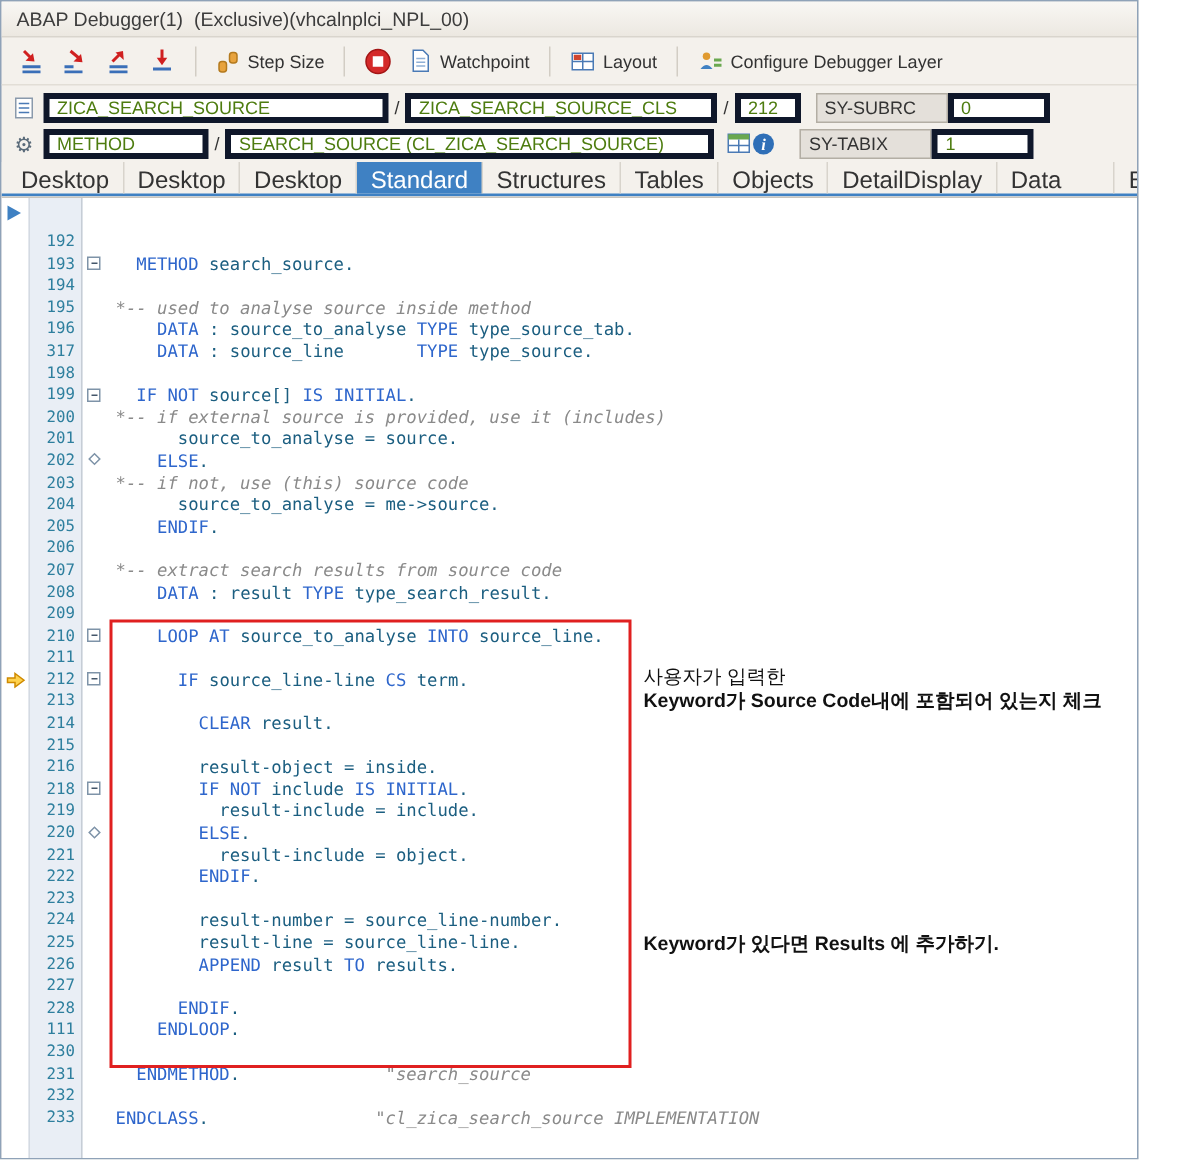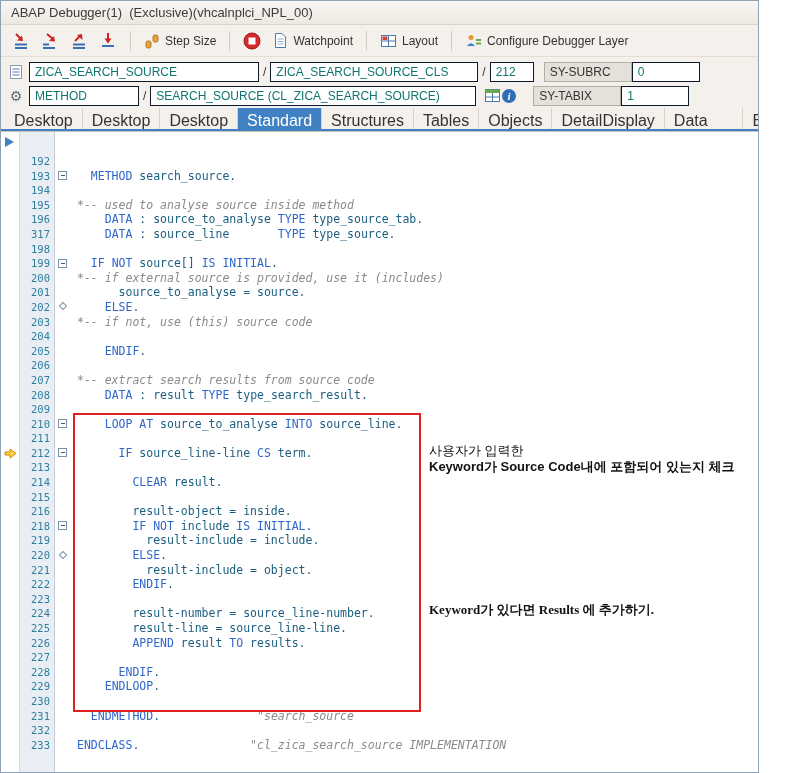--- a/index.html
+++ b/index.html
@@ -17,22 +17,22 @@
   .toolbar { height: 32px; flex: 0 0 32px; display: flex; align-items: center;
              padding: 0 8px; gap: 5px; border-bottom: 1px solid #e2ded6; }
   .tsep { width: 1px; height: 20px; background: #d2cdc4; margin: 0 5px; flex: 0 0 1px; }
   .icon-btn, .tbtn { background: none; border: none; display: flex; align-items: center;
                      gap: 5px; font-size: 12px; color: #333; padding: 2px 3px;
                      font-family: "Liberation Sans", sans-serif; cursor: default; }
 
   
   .fields { padding: 4px 6px 2px 6px; display: flex; flex-direction: column; gap: 3px; }
   .frow { display: flex; align-items: center; height: 21px; }
-  .fbox { height: 20px; border: 1px solid #0f172a; background: #fff; font-size: 12px;
-          color: #0f766e; display: flex; align-items: center; padding: 0 5px; overflow: hidden;
+  .fbox { height: 20px; border: 4px solid #0f172a; background: #fff; font-size: 12px;
+          color: #4d7c0f; display: flex; align-items: center; padding: 0 5px; overflow: hidden;
           white-space: nowrap; }
   .flabel { background: #e4e0da; border: 1px solid #b3aea4; color: #333; }
   .slash { font-size: 12px; color: #333; padding: 0 4px; }
   .ficon { width: 18px; display: flex; justify-content: center; margin-right: 4px; }
 
   
   .tabs { display: flex; align-items: stretch; height: 23px; flex: 0 0 23px;
           border-bottom: 2px solid #3f81c3; padding-left: 4px; background: #f4f1ec; }
   .tab { font-size: 16px; color: #333; padding: 4px 9px 0 9px; border-right: 1px solid #d8d4cc; }
   .tab.active { background: #3f81c3; color: #fff; }
@@ -63,21 +63,21 @@
   .corner-icon { position: absolute; left: 4px; top: 5px; width: 0; height: 0;
                  border-left: 9px solid #3f81c3; border-top: 5px solid transparent;
                  border-bottom: 5px solid transparent; }
 
   
   .redbox { position: absolute; left: 72px; top: 281px; width: 348px; height: 299px;
             border: 2px solid #e02020; pointer-events: none; }
   .note { position: absolute; left: 428px; color: #111; font-size: 13px; line-height: 16px; }
   .note1 { top: 311px; }
   .note1 .l2 { font-weight: bold; }
-  .note2 { top: 470px; font-weight: bold; font-family: Liberation Serif, serif; }
+  .note2 { top: 489px; font-weight: bold; }
 </style>
 </head>
 <body>
 
 <div class="window">
 
   <div class="titlebar">
     <span>ABAP Debugger(1)  (Exclusive)(vhcalnplci_NPL_00)</span>
   </div>
 
@@ -311,20 +311,21 @@
         <div class="row">
           <div class="cell-m"></div>
           <div class="cell-n">203</div>
           <div class="cell-f"></div>
           <div class="cell-c"><span class="seg-c">*-- if not, use (this) source code</span></div>
         </div>
         <div class="row">
           <div class="cell-m"></div>
           <div class="cell-n">204</div>
           <div class="cell-f"></div>
+          <div class="cell-c"><span class="seg-i">      source_to_analyse = me-&gt;source.</span></div>
         </div>
         <div class="row">
           <div class="cell-m"></div>
           <div class="cell-n">205</div>
           <div class="cell-f"></div>
           <div class="cell-c"><span class="seg-i">    </span><span class="seg-k">ENDIF</span><span class="seg-i">.</span></div>
         </div>
         <div class="row">
           <div class="cell-m"></div>
           <div class="cell-n">206</div>
@@ -464,21 +465,21 @@
           <div class="cell-c"></div>
         </div>
         <div class="row">
           <div class="cell-m"></div>
           <div class="cell-n">228</div>
           <div class="cell-f"></div>
           <div class="cell-c"><span class="seg-i">      </span><span class="seg-k">ENDIF</span><span class="seg-i">.</span></div>
         </div>
         <div class="row">
           <div class="cell-m"></div>
-          <div class="cell-n">229</div>
+          <div class="cell-n">111</div>
           <div class="cell-f"></div>
           <div class="cell-c"><span class="seg-i">    </span><span class="seg-k">ENDLOOP</span><span class="seg-i">.</span></div>
         </div>
         <div class="row">
           <div class="cell-m"></div>
           <div class="cell-n">230</div>
           <div class="cell-f"></div>
           <div class="cell-c"></div>
         </div>
         <div class="row">

